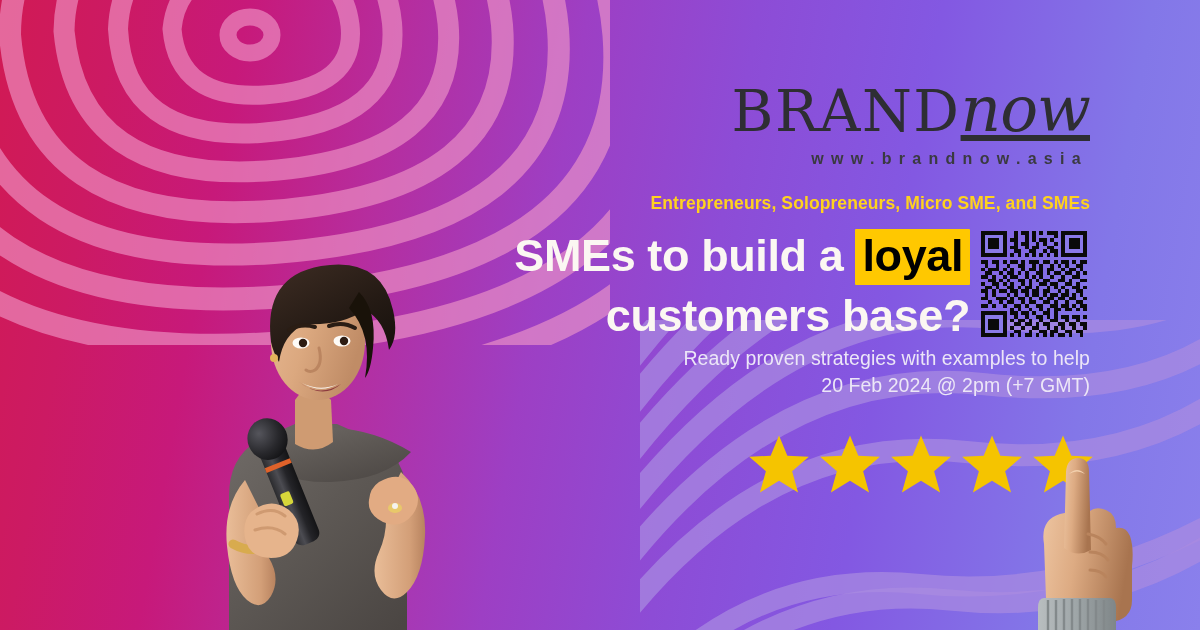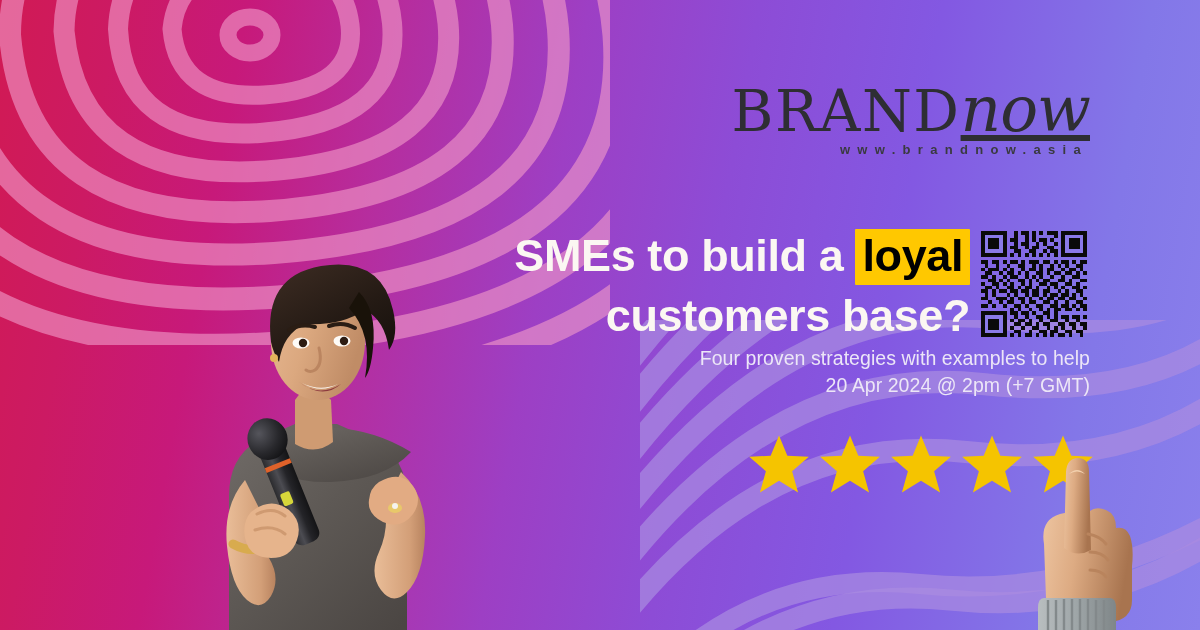--- a/index.html
+++ b/index.html
@@ -57,23 +57,23 @@
   }
   .logo-brand{ font-weight:400; letter-spacing:1.5px;text-align:right; }
   .logo-now{
     font-style:italic;
     font-weight:400;
     font-size:63px;
     letter-spacing:-1px;
     text-decoration:underline;
   }
   .logo-url{
-    margin-top:2px;
+    margin-top:10px;
     font-family:"Liberation Sans", sans-serif;
-    font-size:13px;
+    font-size:16px;
     font-weight:700;
     color:#3a3a40;
     letter-spacing:7.3px;
     padding-right:2px;
     white-space:nowrap;
   }
 
   .audience-line{
     position:absolute; left:520px; top:193px; width:570px;
     text-align:right;
@@ -270,20 +270,21 @@
     </svg>
   </div>
 
   <div class="logo-block">
     <div class="logo-word">
       <span class="logo-brand">BRAND</span><span class="logo-now">now</span>
     </div>
     <div class="logo-url">www.brandnow.asia</div>
   </div>
 
+  <div class="audience-line">Entrepreneurs, Solopreneurs, Micro SME, and SMEs</div>
 
   <div class="headline">
     <span>SMEs to build a </span><span class="hl-mark">loyal</span><br>
     <span>customers base?</span>
   </div>
 
   <div class="qr-code">
     <svg viewBox="0 0 29 29" shape-rendering="crispEdges" aria-hidden="true">
       <g fill="#0a0a0a">
 
@@ -326,22 +327,22 @@
         <path d="M8 24h1v1H8zM10 24h2v1h-2zM13 24h1v1h-1zM16 24h1v1h-1zM19 24h2v1h-2zM23 24h1v1h-1zM26 24h1v1h-1z"></path>
         <path d="M9 25h2v1H9zM12 25h2v1h-2zM15 25h1v1h-1zM17 25h2v1h-2zM21 25h2v1h-2zM24 25h2v1h-2zM27 25h2v1h-2z"></path>
         <path d="M8 26h1v1H8zM11 26h1v1h-1zM14 26h2v1h-2zM18 26h1v1h-1zM20 26h1v1h-1zM22 26h1v1h-1zM25 26h1v1h-1zM28 26h1v1h-1z"></path>
         <path d="M9 27h2v1H9zM13 27h1v1h-1zM16 27h2v1h-2zM19 27h2v1h-2zM23 27h2v1h-2zM26 27h2v1h-2z"></path>
         <path d="M8 28h1v1H8zM10 28h1v1h-1zM12 28h2v1h-2zM15 28h1v1h-1zM17 28h1v1h-1zM19 28h1v1h-1zM21 28h2v1h-2zM24 28h1v1h-1zM27 28h1v1h-1z"></path>
       </g>
     </svg>
   </div>
 
   <div class="subcopy">
-    <div>Four proven strategies with examples to help</div>
-    <div>20 Apr 2024 @ 2pm (+7 GMT)</div>
+    <div>Ready proven strategies with examples to help</div>
+    <div>20 Feb 2024 @ 2pm (+7 GMT)</div>
   </div>
 
   <div class="stars">
     <svg class="star" viewBox="0 0 52 50" aria-hidden="true">
         <polygon points="26,1 33,18 51,19 37,31 42,49 26,39 10,49 15,31 1,19 19,18" fill="#f5c400"></polygon>
       </svg>
     <svg class="star" viewBox="0 0 52 50" aria-hidden="true">
         <polygon points="26,1 33,18 51,19 37,31 42,49 26,39 10,49 15,31 1,19 19,18" fill="#f5c400"></polygon>
       </svg>
     <svg class="star" viewBox="0 0 52 50" aria-hidden="true">

